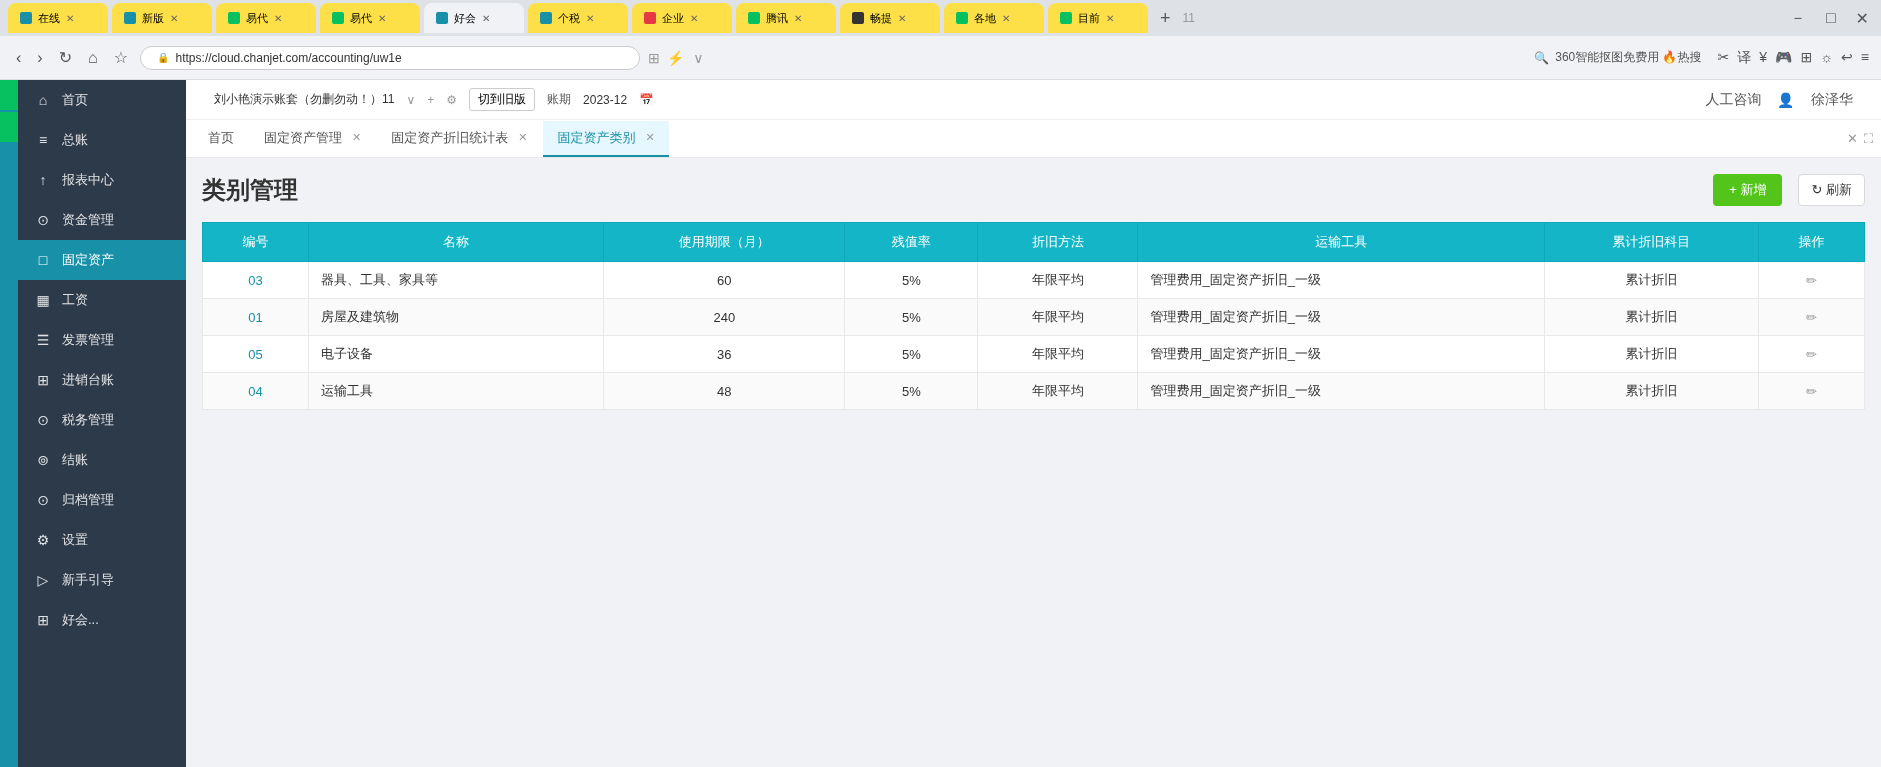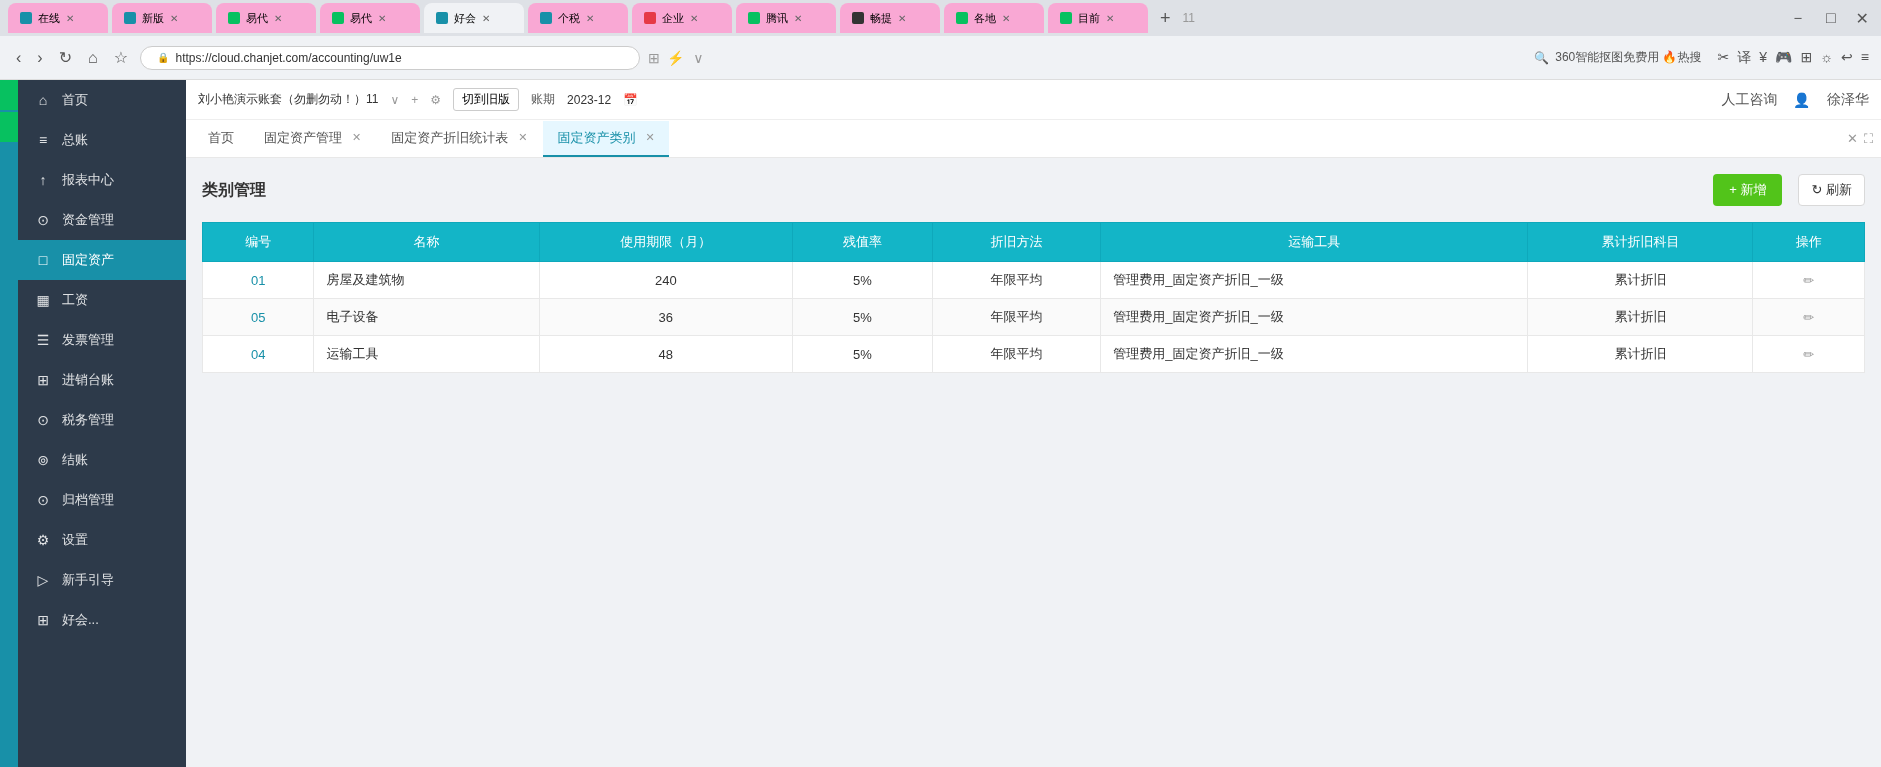--- a/index.html
+++ b/index.html
@@ -1,20 +1,20 @@
 <!DOCTYPE html>
 <html><head>
   <meta charset="utf-8">
   <style>
     * { margin: 0; padding: 0; box-sizing: border-box; }
     body { font-family: 'Microsoft YaHei', Arial, sans-serif; font-size: 13px; background: #f0f2f5; overflow: hidden; }
 
     
     .browser-chrome { background: #dee1e6; height: 36px; display: flex; align-items: center; padding: 0 8px; gap: 4px; }
-    .browser-tab { background: #f9a8d4; border-radius: 8px 8px 0 0; padding: 6px 12px; font-size: 12px; display: flex; align-items: center; gap: 6px; height: 30px; min-width: 100px; }
+    .browser-tab { background: #fde047; border-radius: 8px 8px 0 0; padding: 6px 12px; font-size: 12px; display: flex; align-items: center; gap: 6px; height: 30px; min-width: 100px; }
     .browser-tab.active { background: #f0f2f5; }
     .tab-close { color: #666; font-size: 10px; cursor: pointer; }
 
     
     .address-bar-row { background: #f0f2f5; height: 44px; display: flex; align-items: center; padding: 0 12px; gap: 8px; border-bottom: 1px solid #ddd; }
     .nav-btn { background: none; border: none; cursor: pointer; color: #555; font-size: 16px; padding: 4px; }
     .address-bar { flex: 1; max-width: 500px; background: white; border: 1px solid #ccc; border-radius: 20px; padding: 4px 16px; font-size: 12px; color: #333; display: flex; align-items: center; gap: 6px; }
     .address-text { font-size: 12px; color: #333; }
     .search-area { margin-left: auto; display: flex; align-items: center; gap: 6px; font-size: 12px; color: #555; }
 
@@ -31,35 +31,35 @@
     .sidebar-item.active { background: #1890a8; color: white; }
     .sidebar-icon { font-size: 14px; width: 18px; text-align: center; }
 
     
     .left-indicators { width: 18px; background: #1890a8; display: flex; flex-direction: column; }
 
     
     .main-content { flex: 1; background: #f0f2f5; overflow: hidden; display: flex; flex-direction: column; }
 
     
-    .top-bar { background: white; padding: 6px 12px; display: flex; align-items: center; gap: 12px; border-bottom: 1px solid #eee; font-size: 12px; height: 40px; }
+    .top-bar { background: white; padding: 6px 28px; display: flex; align-items: center; gap: 12px; border-bottom: 1px solid #eee; font-size: 12px; height: 40px; }
     .top-bar-account { color: #333; font-size: 12px; }
     .period-badge { background: white; border: 1px solid #ccc; border-radius: 3px; padding: 2px 8px; font-size: 12px; cursor: pointer; }
     .top-bar-right { margin-left: auto; display: flex; align-items: center; gap: 16px; color: #555; font-size: 14px; }
 
     
     .page-tabs { background: white; display: flex; align-items: center; border-bottom: 1px solid #e8e8e8; height: 38px; padding: 0 8px; gap: 2px; }
     .page-tab { padding: 8px 14px; font-size: 13px; color: #555; cursor: pointer; border-bottom: 2px solid transparent; display: flex; align-items: center; gap: 6px; }
     .page-tab.active { color: #1890a8; border-bottom: 2px solid #1890a8; background: #e6f7ff; }
     .page-tab .tab-x { color: #999; font-size: 11px; margin-left: 4px; }
 
     
     .content-area { flex: 1; padding: 16px; overflow: auto; }
     .page-header { display: flex; align-items: center; justify-content: space-between; margin-bottom: 16px; }
-    .page-title { font-size: 16px; font-weight: bold; color: #333; }
+    .page-title { font-size: 24px; font-weight: bold; color: #333; }
     .header-actions { display: flex; gap: 16px; }
     .btn-add { background: #52c41a; color: white; border: none; border-radius: 4px; padding: 6px 16px; font-size: 13px; cursor: pointer; display: flex; align-items: center; gap: 4px; }
     .btn-refresh { background: white; color: #333; border: 1px solid #d9d9d9; border-radius: 4px; padding: 6px 12px; font-size: 13px; cursor: pointer; display: flex; align-items: center; gap: 4px; }
 
     
     .data-table { width: 100%; border-collapse: collapse; background: white; }
     .data-table th { background: #13b5c7; color: white; padding: 10px 12px; font-size: 13px; font-weight: normal; text-align: center; border: 1px solid #0ea8bb; }
     .data-table td { padding: 9px 12px; font-size: 13px; color: #333; border: 1px solid #e8e8e8; text-align: center; }
     .data-table tr:nth-child(even) td { background: #fafafa; }
     .data-table td:first-child { text-align: center; }
@@ -293,20 +293,30 @@
             <th>名称</th>
             <th>使用期限（月）</th>
             <th>残值率</th>
             <th>折旧方法</th>
             <th>运输工具</th>
             <th>累计折旧科目</th>
             <th>操作</th>
           </tr>
         </thead>
         <tbody id="table-body">
+        <tr>
+      <td class="code">03</td>
+      <td>器具、工具、家具等</td>
+      <td>60</td>
+      <td>5%</td>
+      <td>年限平均</td>
+      <td style="text-align:left;">管理费用_固定资产折旧_一级</td>
+      <td>累计折旧</td>
+      <td><span class="edit-icon">✏</span></td>
+    </tr>
             <tr>
       <td class="code">01</td>
       <td>房屋及建筑物</td>
       <td>240</td>
       <td>5%</td>
       <td>年限平均</td>
       <td style="text-align:left;">管理费用_固定资产折旧_一级</td>
       <td>累计折旧</td>
       <td><span class="edit-icon">✏</span></td>
     </tr>

